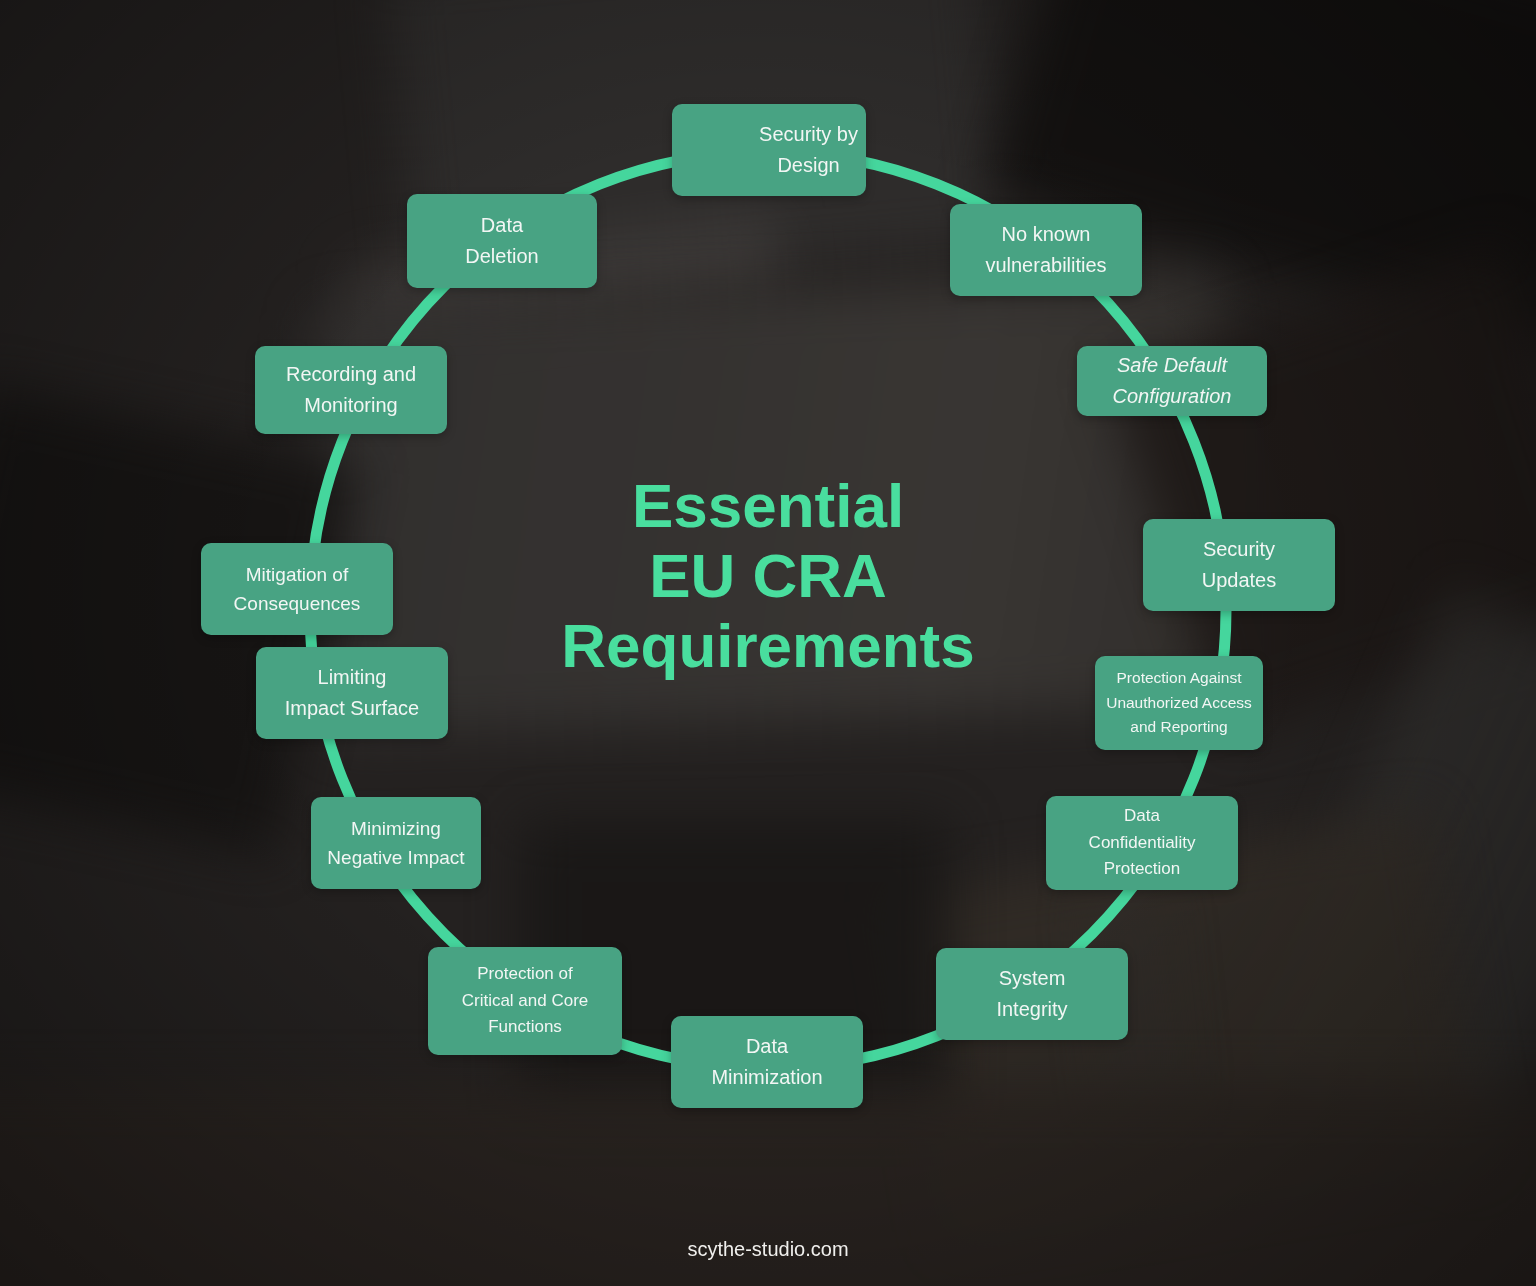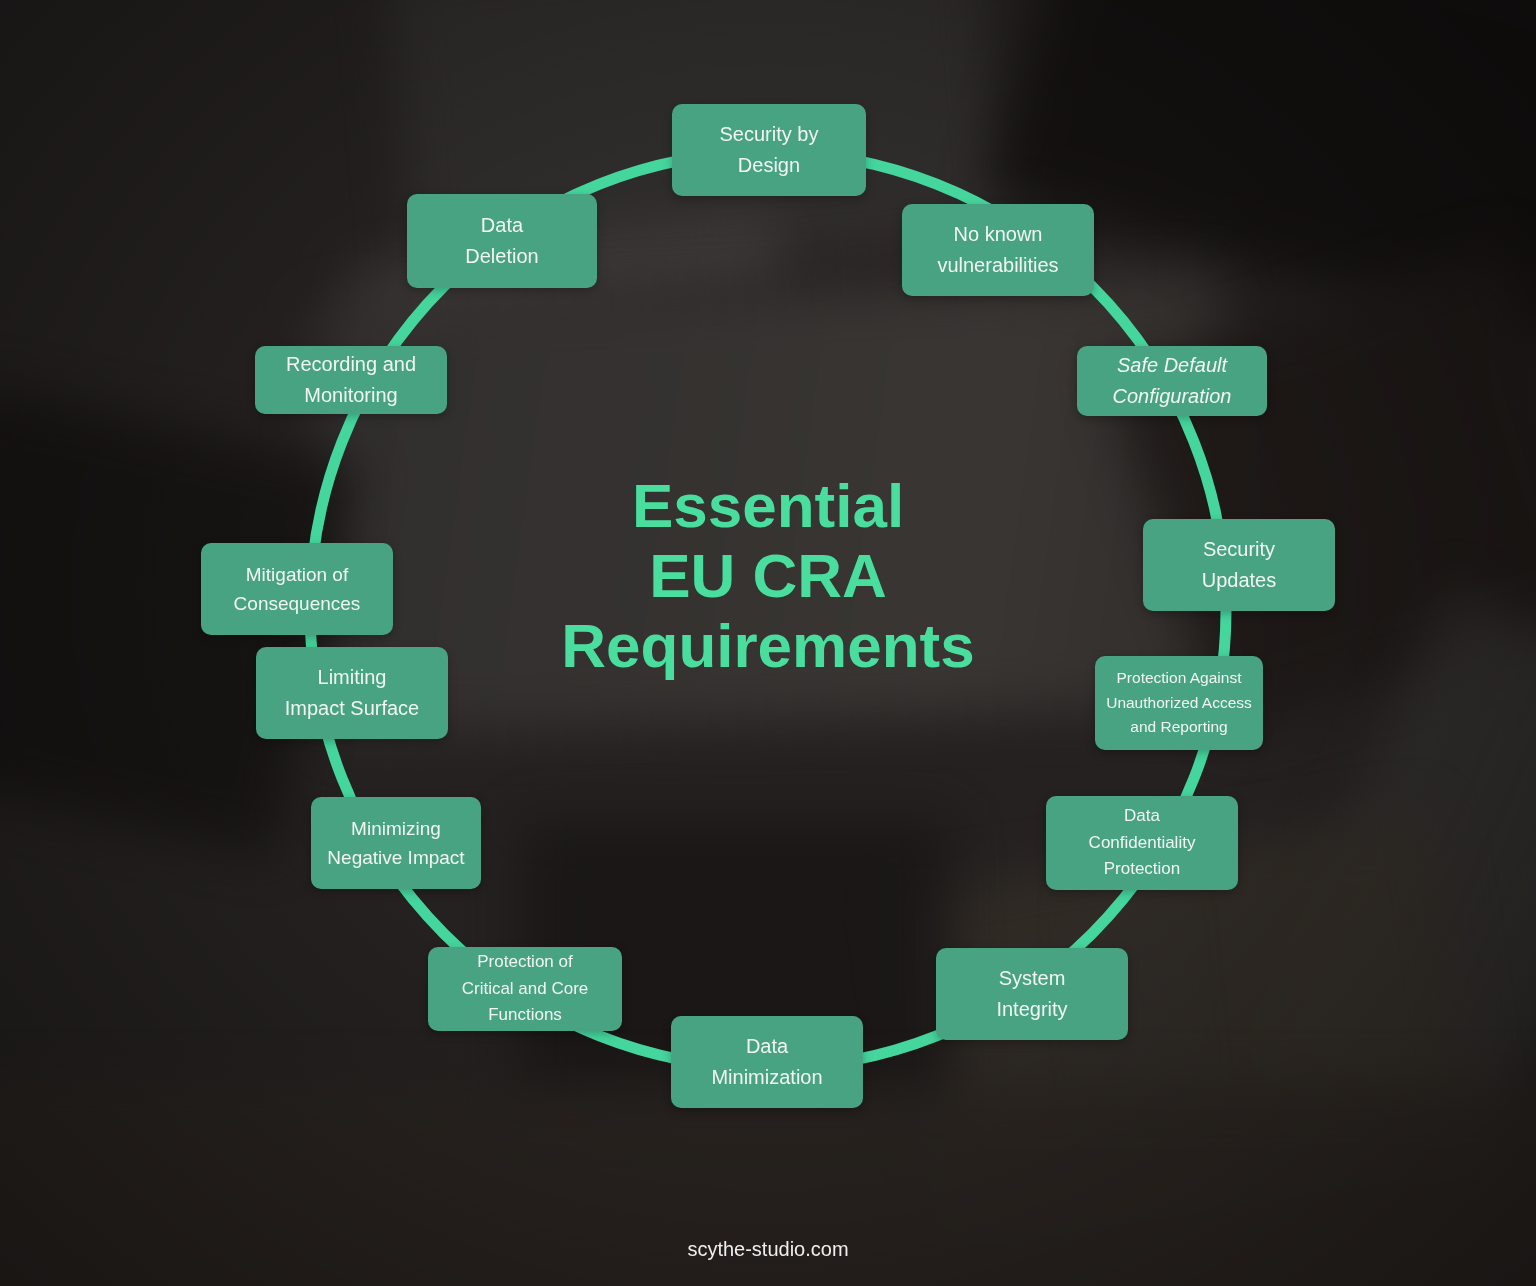--- a/index.html
+++ b/index.html
@@ -64,33 +64,33 @@
     border-radius: 10px;
     display: flex; align-items: center; justify-content: center;
     text-align: center;
     color: var(--box-text, #f2f6f4);
     font-size: 20px; line-height: 1.55;
     padding: 6px 8px;
     box-shadow: 0 3px 10px rgba(0,0,0,0.25);
   }
   .node-label { white-space: pre-line; }
 
-  .n1  { left: 672px;  top: 104px;  width: 194px; height: 92px; }
-  .n2  { left: 902px;  top: 204px;  width: 192px; height: 92px; }
+  .n1  { left: 672px;  top: 104px;  width: 194px; height: 92px; justify-content: flex-end; }
+  .n2  { left: 950px;  top: 204px;  width: 192px; height: 92px; }
   .n3  { left: 1077px; top: 346px;  width: 190px; height: 70px; font-style: italic; }
   .n4  { left: 1143px; top: 519px;  width: 192px; height: 92px; }
   .n5  { left: 1095px; top: 656px;  width: 168px; height: 94px; font-size: 15.5px; line-height: 1.6; }
   .n6  { left: 1046px; top: 796px;  width: 192px; height: 94px; font-size: 17px;  line-height: 1.55; }
   .n7  { left: 936px;  top: 948px;  width: 192px; height: 92px; }
   .n8  { left: 671px;  top: 1016px; width: 192px; height: 92px; }
-  .n9  { left: 428px;  top: 947px;  width: 194px; height: 84px; font-size: 17px;  line-height: 1.55; }
+  .n9  { left: 428px;  top: 947px;  width: 194px; height: 108px; font-size: 17px;  line-height: 1.55; }
   .n10 { left: 311px;  top: 797px;  width: 170px; height: 92px; font-size: 19px; }
   .n11 { left: 256px;  top: 647px;  width: 192px; height: 92px; }
   .n12 { left: 201px;  top: 497px;  width: 192px; height: 92px; font-size: 19px; margin-top: 46px; }
-  .n13 { left: 255px;  top: 346px;  width: 192px; height: 68px; }
+  .n13 { left: 255px;  top: 346px;  width: 192px; height: 88px; }
   .n14 { left: 407px;  top: 194px;  width: 190px; height: 94px; }
 
   
   .title {
     position: absolute; z-index: 2;
     left: 0; right: 0; top: 471px;
     text-align: center;
     font-size: 62px; font-weight: 700; line-height: 70px;
     color: var(--title-green, #49de9e);
     white-space: pre-line;

